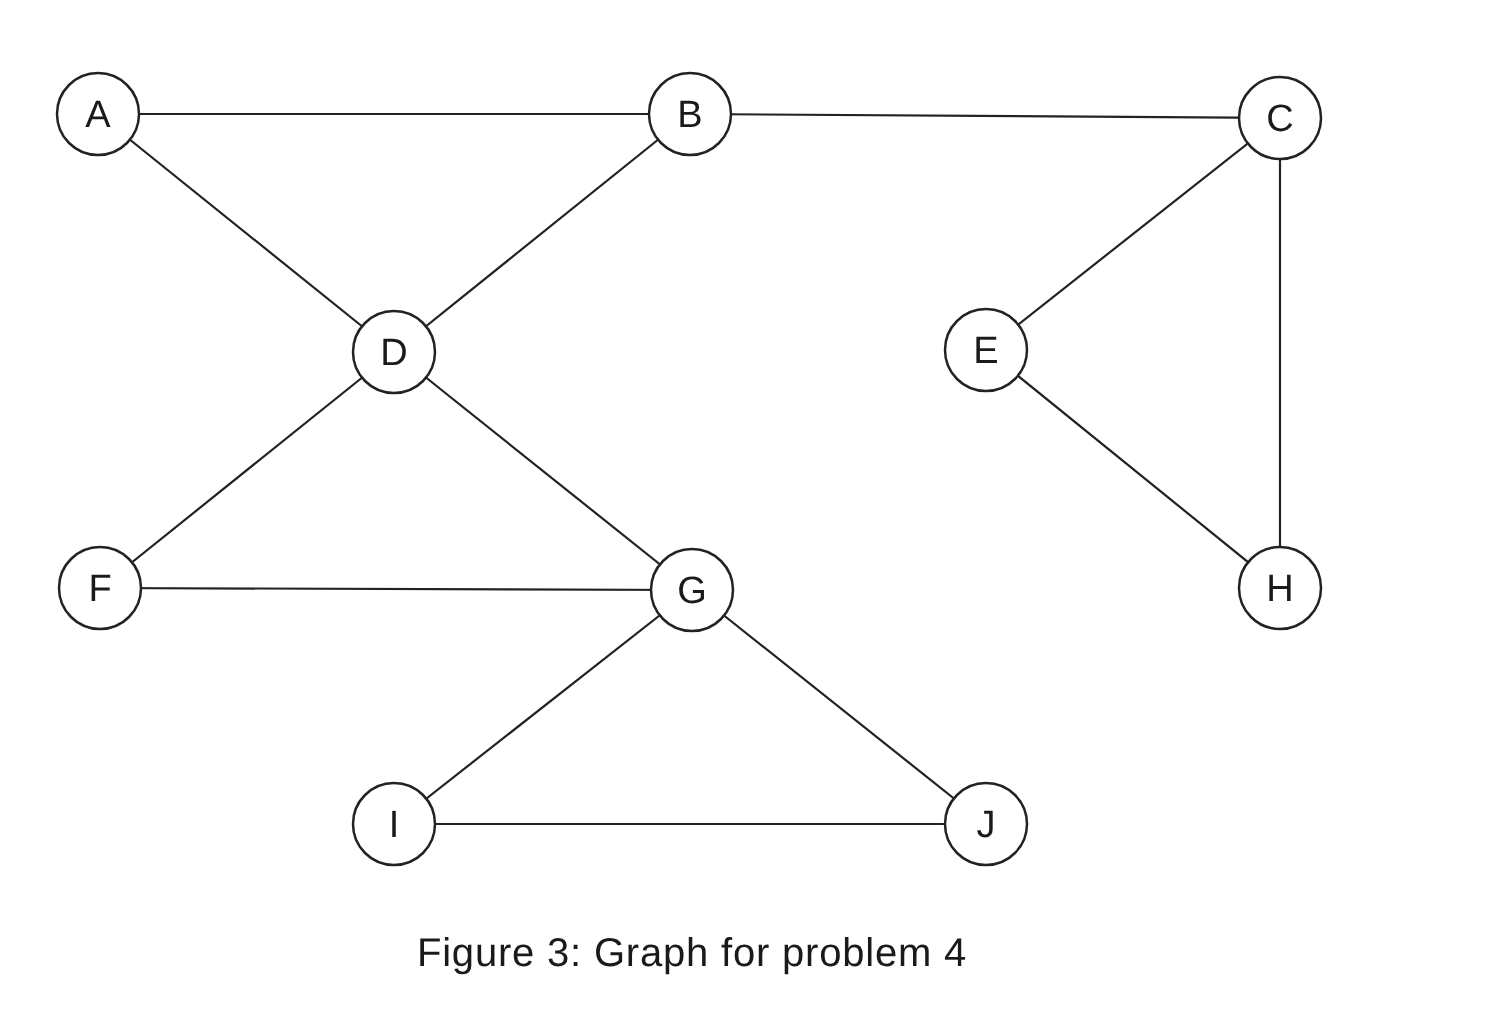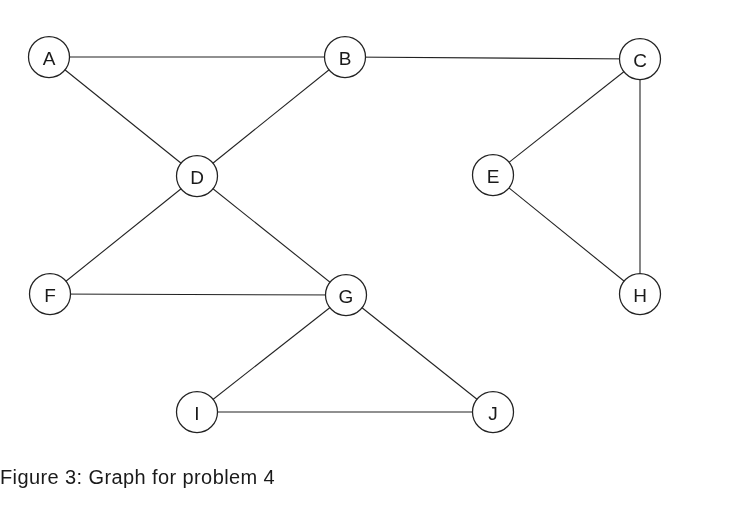--- a/index.html
+++ b/index.html
@@ -18,21 +18,21 @@
   #graph-svg {
     position: absolute;
     left: 0;
     top: 0;
   }
   .caption {
     position: absolute;
     left: 0;
     top: 466px;
     width: 692px;
-    text-align: left;
+    text-align: center;
     font-size: 20px;
     letter-spacing: 0.4px;
     color: #1a1a1a;
   }
   .node-label {
     font-family: "Liberation Sans", sans-serif;
     font-size: 19px;
     fill: #1a1a1a;
     text-anchor: middle;
     dominant-baseline: central;

